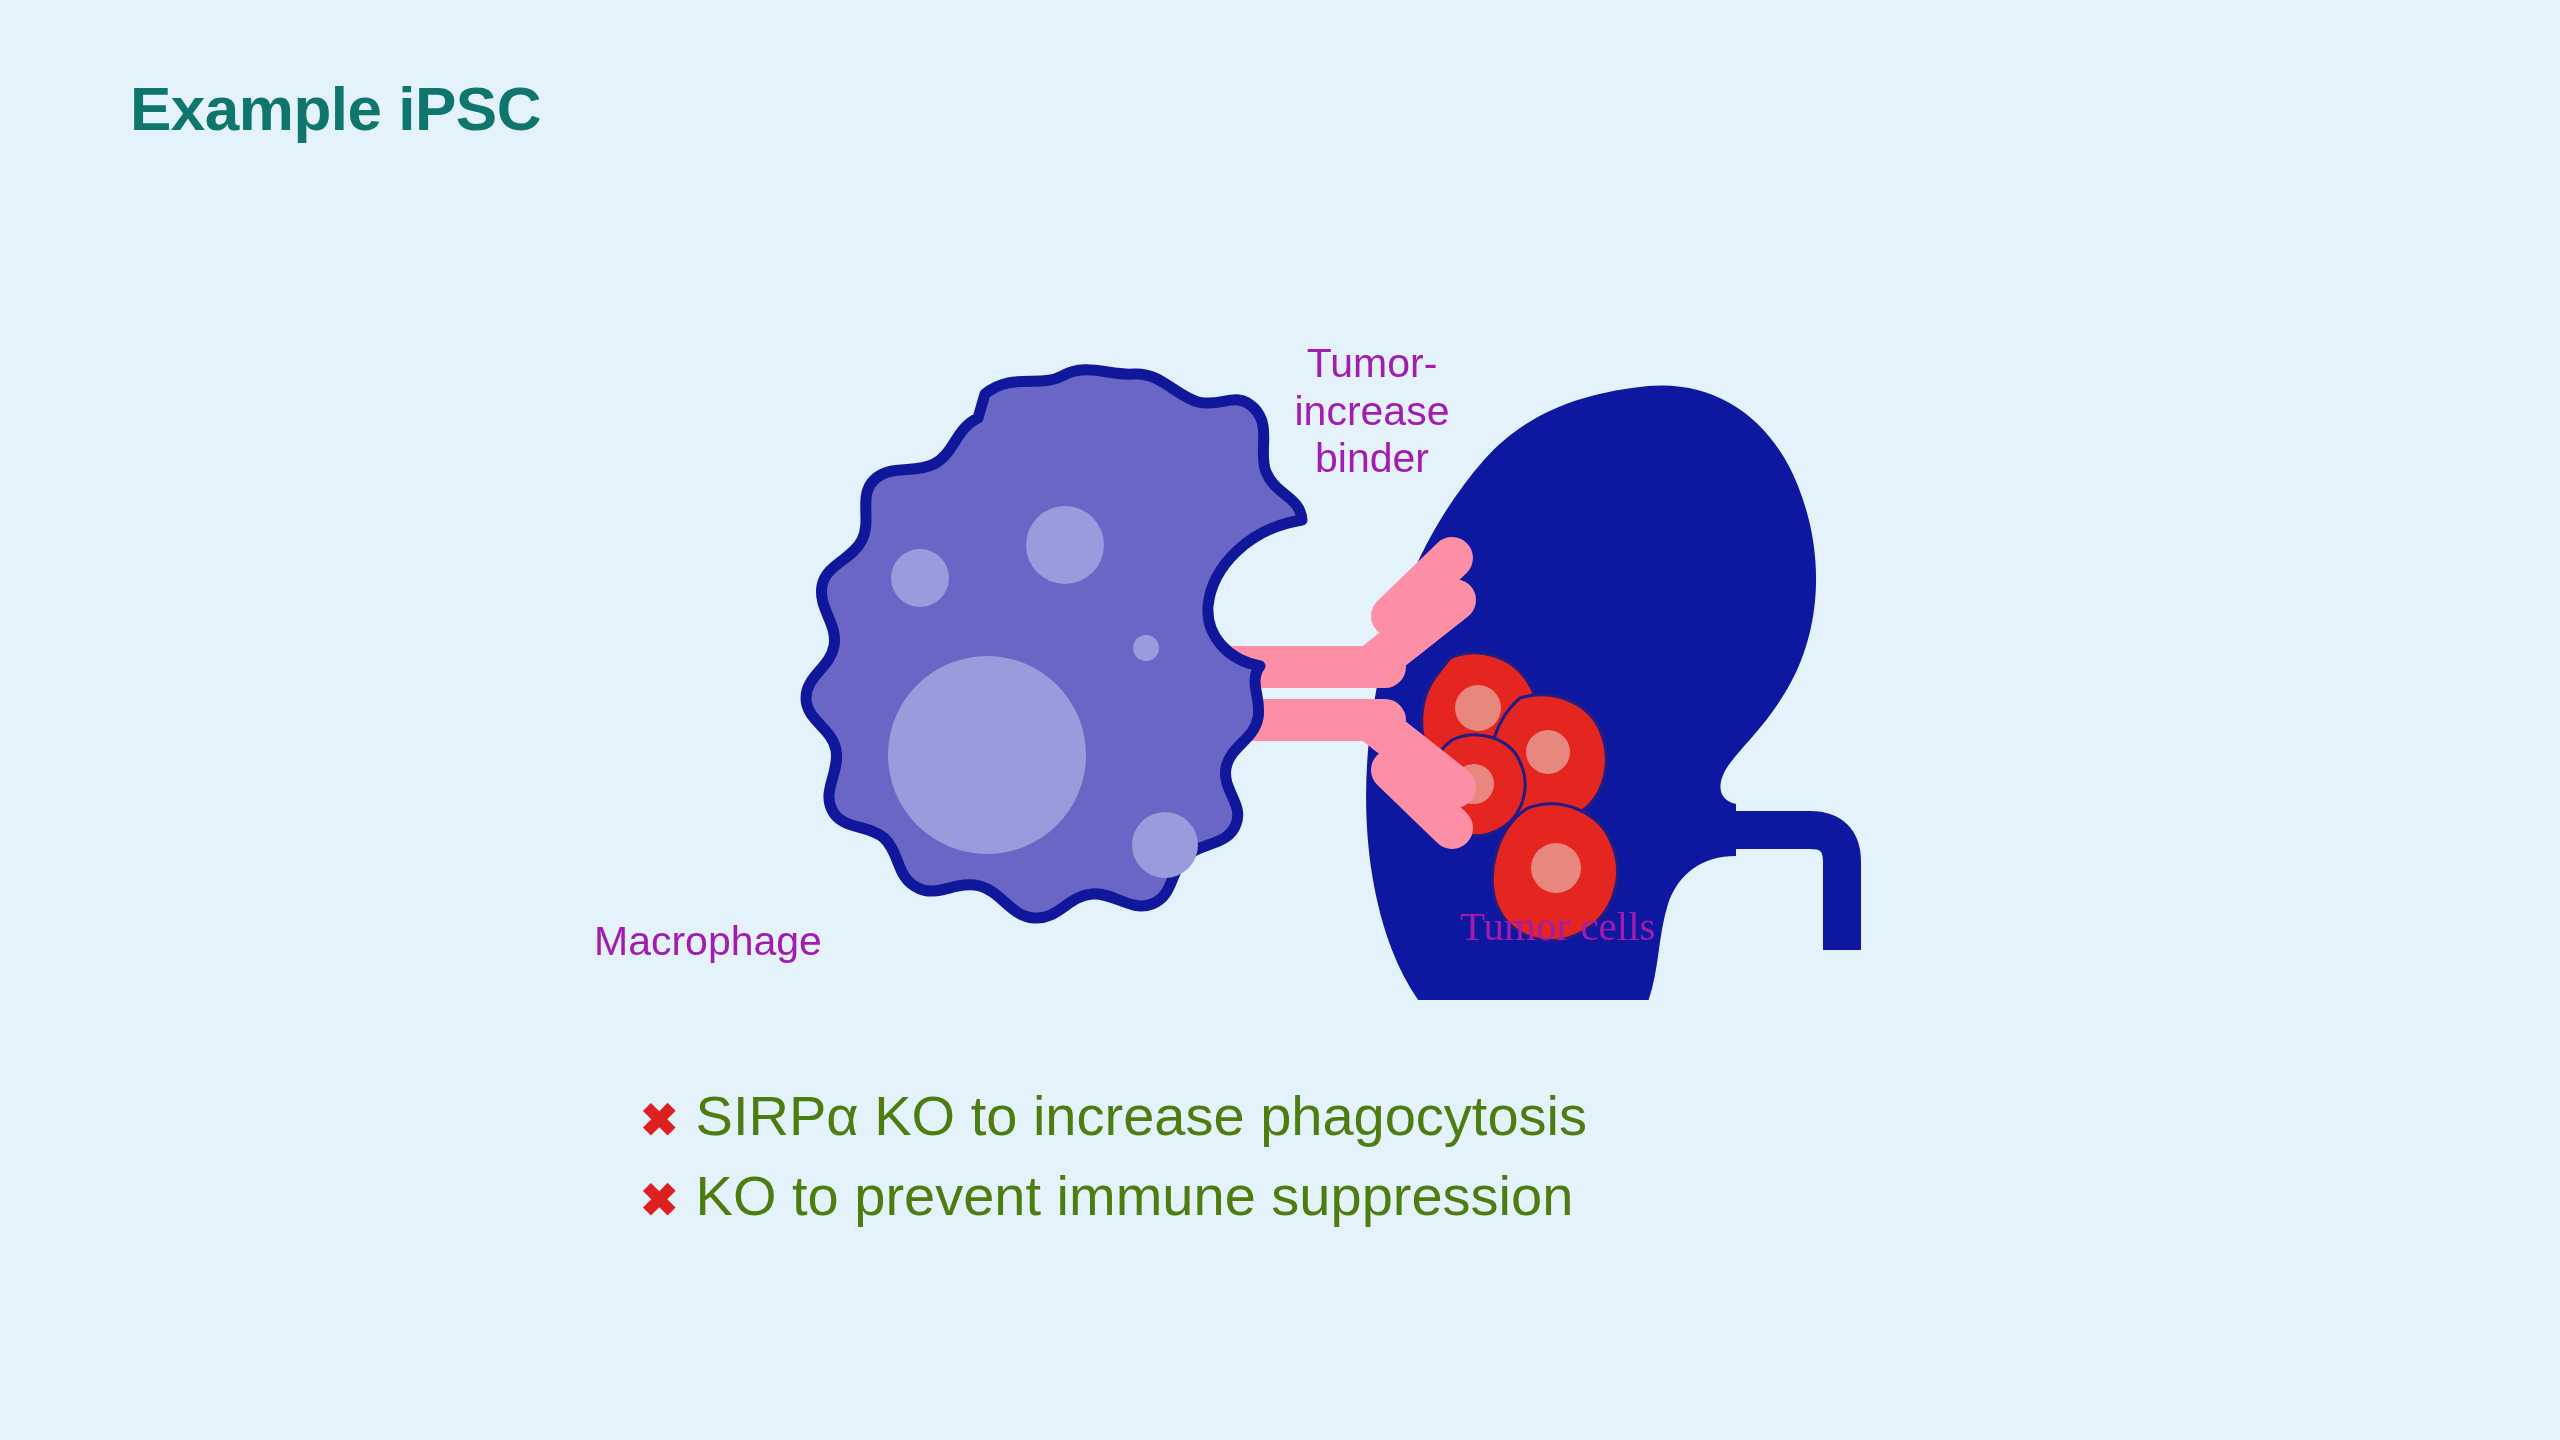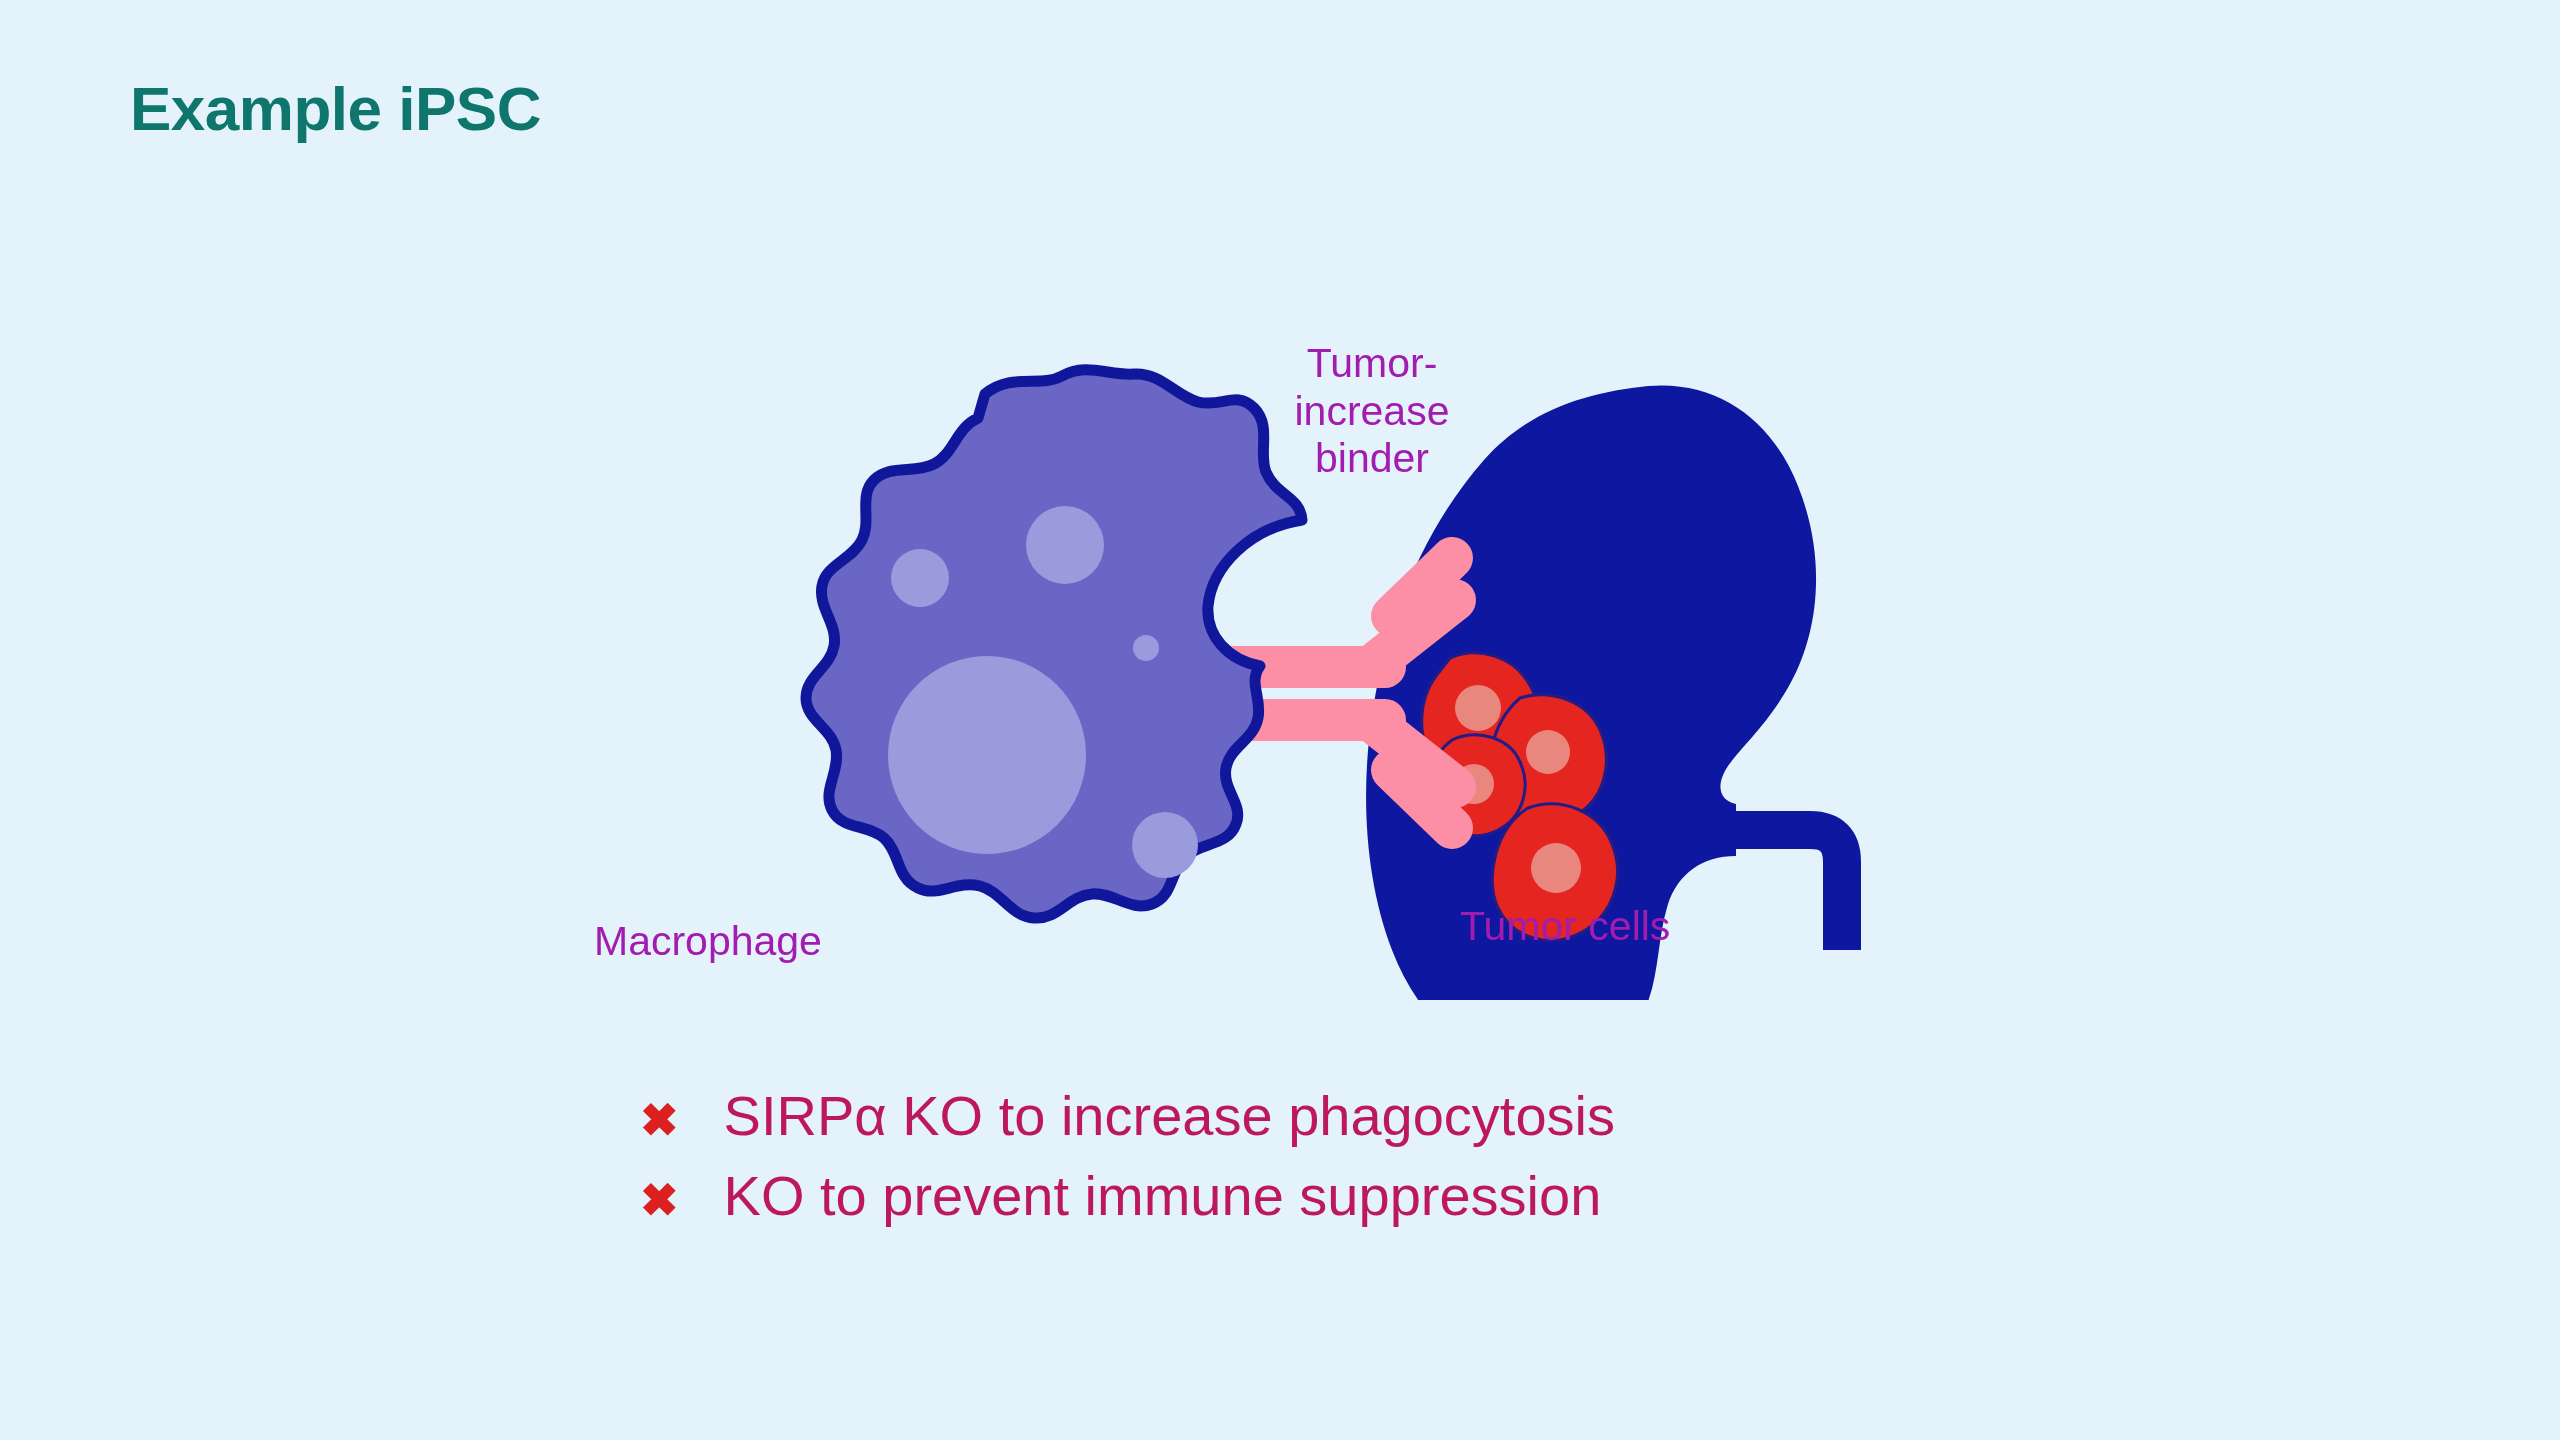--- a/index.html
+++ b/index.html
@@ -63,20 +63,21 @@
     white-space: normal;
   }
   #label-binder .bline { display: block; }
   #label-macrophage {
     left: 594px;
     top: 918px;
   }
   #label-tumorcells {
     left: 1460px;
     top: 903px;
+    font-family: Liberation Serif, serif;
   }
 
   
   #bullets {
     position: absolute;
     left: 640px;
     top: 1085px;
     width: 1500px;
   }
   .bullet-row {
@@ -88,25 +89,24 @@
     color: #dc2020;
     font-size: 46px;
     font-weight: bold;
     line-height: 1;
     margin-right: 17px;
     flex: 0 0 auto;
     position: relative;
     top: 1px;
   }
   .bullet-text {
-    color: #be185d;
+    color: #4d7c0f;
     font-size: 56px;
     line-height: 1.1;
     white-space: nowrap;
-    margin-left: 28px;
   }
 </style>
 </head>
 <body>
 
 <div id="stage">
 
   <div id="title">
     <span class="tline">Example iPSC</span>
   </div>

